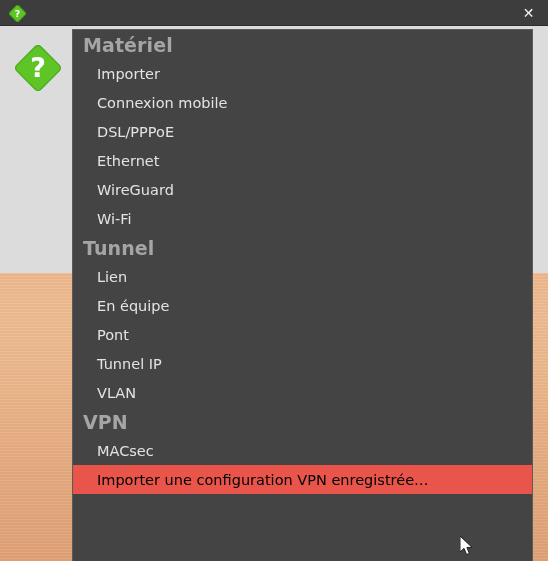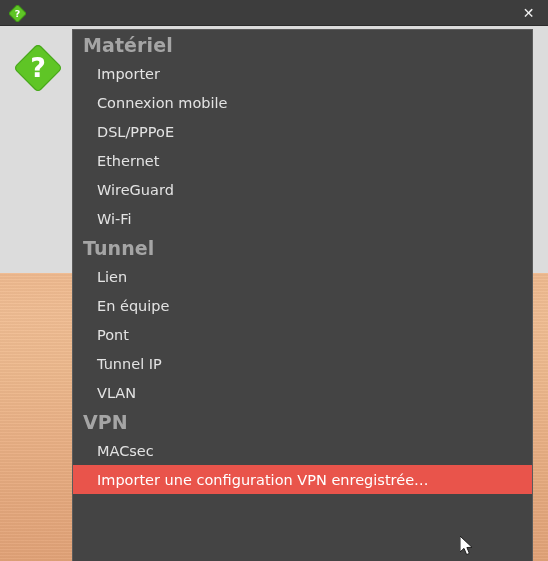--- a/index.html
+++ b/index.html
@@ -141,21 +141,21 @@
     color: #e3e3e3;
     font-size: 14.5px;
     height: 29px;
     line-height: 30px;
     padding: 0 0 0 24px;
     white-space: nowrap;
     cursor: default;
   }
   .menu-item.selected {
     background: #e9544b;
-    color: #ffffff;
+    color: #000000;
   }
 
   
   .cursor {
     position: absolute;
     left: 460px;
     top: 536px;
     width: 14px;
     height: 21px;
     pointer-events: none;

